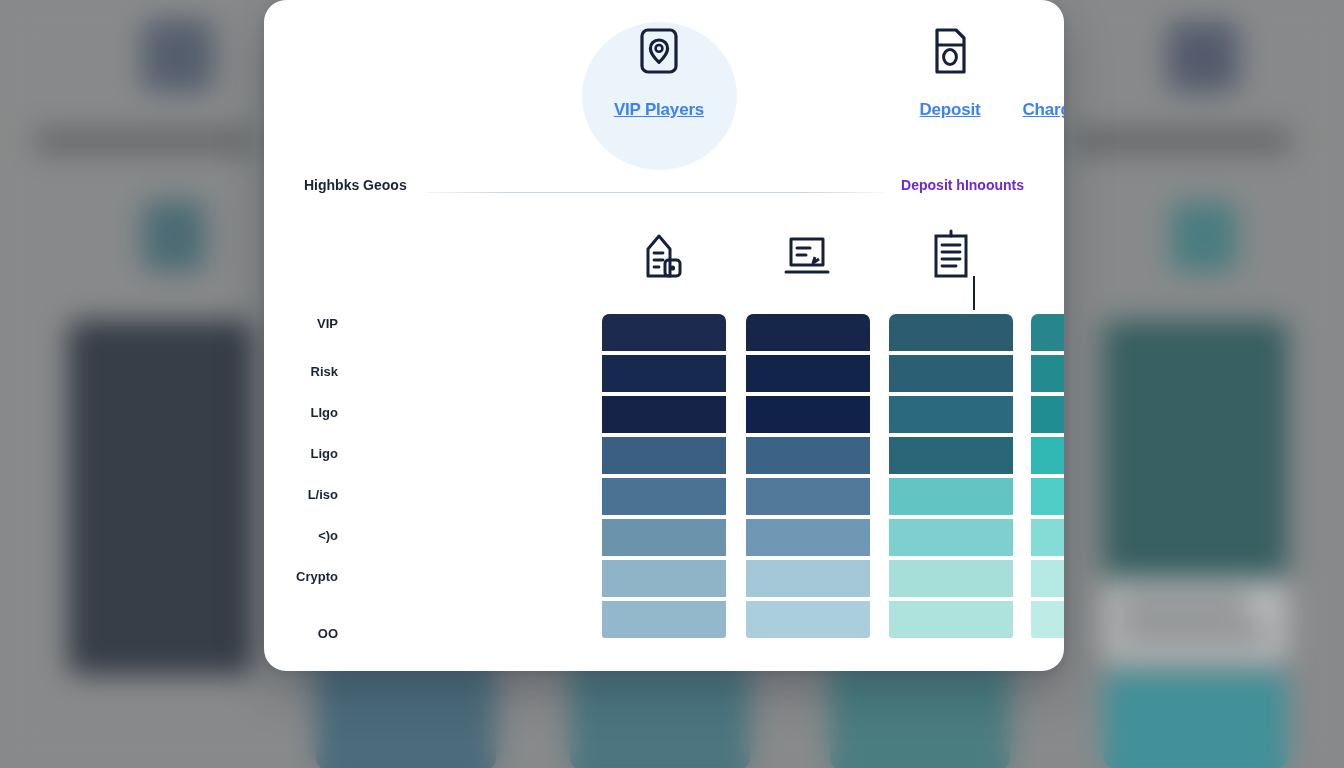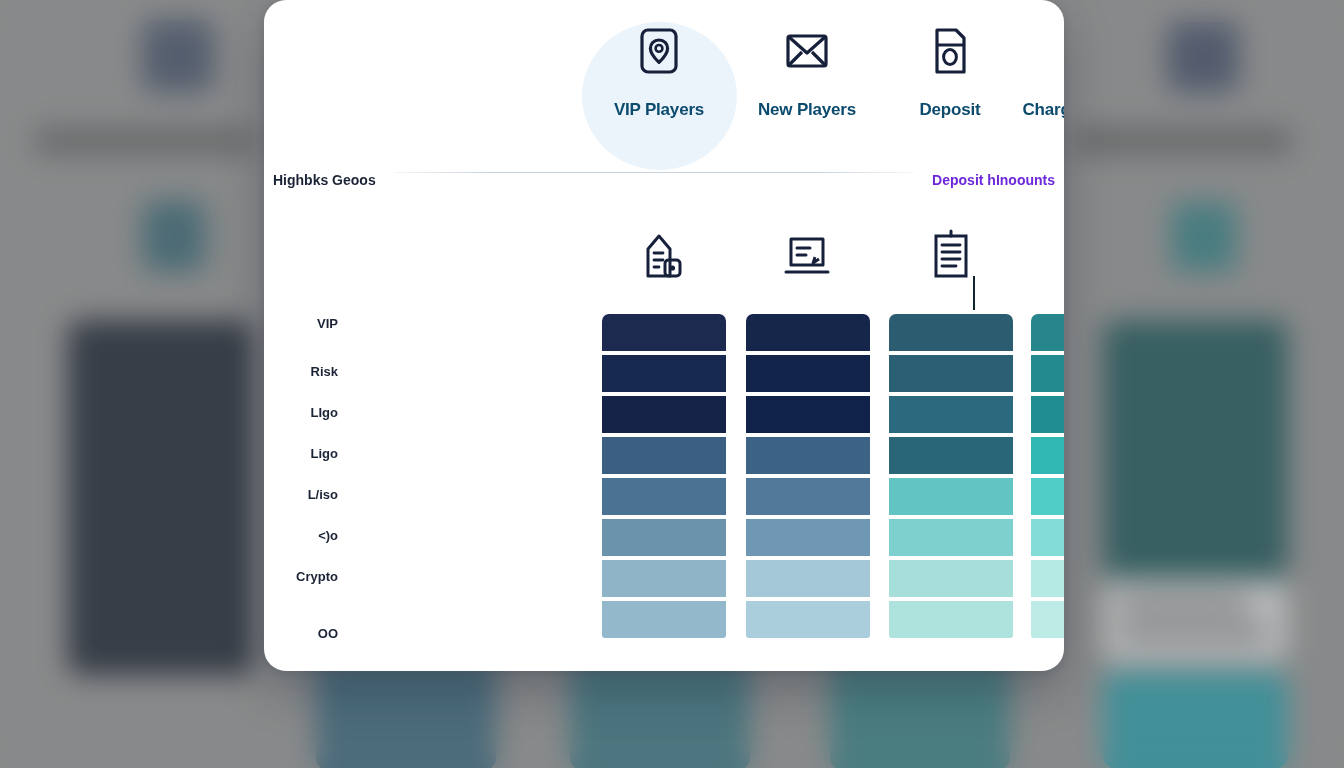--- a/index.html
+++ b/index.html
@@ -87,35 +87,36 @@
   .cat-icon {
     height: 62px;
     display: flex;
     align-items: center;
     justify-content: center;
     margin-bottom: 18px;
   }
   .cat-label {
     font-size: 17px;
     font-weight: 700;
-    color: #0c4a6e;
+    color: #3b82f6;
     letter-spacing: -0.2px;
     white-space: nowrap;
+    text-decoration: underline;
   }
 
   
   #section-header {
     position: absolute;
     left: 0;
-    top: 172px;
+    top: 165px;
     width: 800px;
     height: 28px;
     display: flex;
-    align-items: flex-start;
-    padding: 0 9px;
+    align-items: flex-end;
+    padding: 0 40px;
   }
   #section-left-label {
     font-size: 14px;
     font-weight: 700;
     color: #1b2436;
     white-space: nowrap;
   }
   #section-rule {
     flex: 1;
     height: 1px;
@@ -242,30 +243,20 @@
       <div class="cat-icon">
         <svg width="54" height="54" viewBox="0 0 54 54" fill="none">
           <rect x="10" y="6" width="34" height="42" rx="6" stroke="#16203a" stroke-width="3.2"></rect>
           <path d="M27 16c-5 0-8.6 3.8-8.6 8.4 0 5.6 8.6 14 8.6 14s8.6-8.4 8.6-14C35.6 19.8 32 16 27 16z" stroke="#16203a" stroke-width="3.2" stroke-linejoin="round"></path>
           <circle cx="27" cy="24.4" r="3.4" stroke="#16203a" stroke-width="2.6"></circle>
         </svg>
       </div>
       <div class="cat-label">VIP Players</div>
     </div>
 
-    <div class="cat-item" style="left:468px">
-      <div class="cat-icon">
-        <svg width="54" height="54" viewBox="0 0 54 54" fill="none">
-          <rect x="8" y="12" width="38" height="30" rx="2" stroke="#16203a" stroke-width="3.2"></rect>
-          <path d="M9 13l18 16 18-16" stroke="#16203a" stroke-width="3.2" stroke-linejoin="round"></path>
-          <path d="M9 41l13-13M45 41L32 28" stroke="#16203a" stroke-width="3.2"></path>
-        </svg>
-      </div>
-      <div class="cat-label">New Players</div>
-    </div>
 
     <div class="cat-item" style="left:611px">
       <div class="cat-icon">
         <svg width="54" height="54" viewBox="0 0 54 54" fill="none">
           <path d="M14 6h19l8 8v34H14V6z" stroke="#16203a" stroke-width="3.2" stroke-linejoin="round"></path>
           <path d="M14 21h27" stroke="#16203a" stroke-width="3"></path>
           <ellipse cx="27" cy="33" rx="6.4" ry="7.4" stroke="#16203a" stroke-width="3"></ellipse>
         </svg>
       </div>
       <div class="cat-label">Deposit</div>

